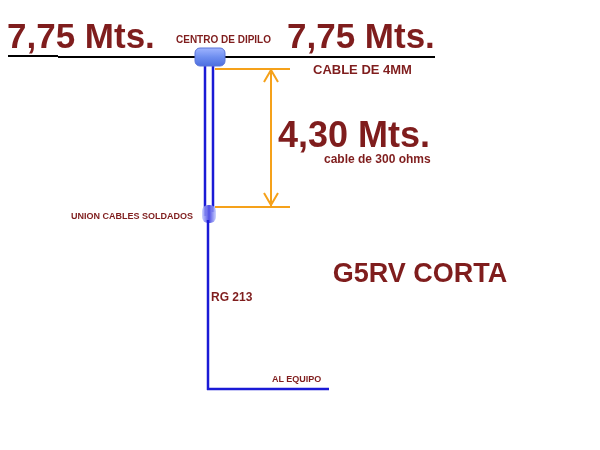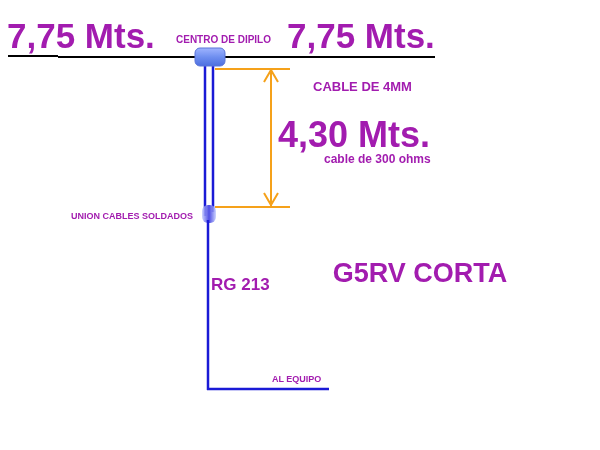--- a/index.html
+++ b/index.html
@@ -1,17 +1,17 @@
 <!DOCTYPE html>
 <html><head>
 <meta charset="utf-8">
 <style>
   html, body { margin:0; padding:0; background:#ffffff; }
   body { width:600px; height:450px; position:relative; overflow:hidden; font-family:"Liberation Sans", sans-serif; }
-  .abs { position:absolute; white-space:nowrap; color:#a21caf; }
+  .abs { position:absolute; white-space:nowrap; color:#7f1d1d; }
   .big { font-weight:bold; font-size:35px; line-height:35px; letter-spacing:0px; }
   .small-caps { font-weight:bold; font-size:10px; line-height:10px; }
   .mid { font-weight:bold; font-size:13px; line-height:13px; }
   .title { font-weight:bold; font-size:27px; line-height:31px; text-align:center; }
   svg.diagram { position:absolute; left:0; top:0; }
 </style>
 </head>
 <body>
 
 <svg class="diagram" width="600" height="450" viewBox="0 0 600 450">
@@ -53,25 +53,25 @@
     <line x1="215" y1="207" x2="290" y2="207"></line>
     <line x1="271" y1="70" x2="271" y2="206"></line>
     <polyline points="264,82 271,70 278,82"></polyline>
     <polyline points="264,193 271,205 278,193"></polyline>
   </g>
 </svg>
 
 <div class="abs big" style="left:7px; top:18px;">7,75 Mts.</div>
 <div class="abs small-caps" style="left:176px; top:35px;">CENTRO DE DIPILO</div>
 <div class="abs big" style="left:287px; top:18px;">7,75 Mts.</div>
-<div class="abs mid" style="left:313px; top:63px; font-size:13px;margin-top:17px;">CABLE DE 4MM</div>
+<div class="abs mid" style="left:313px; top:63px; font-size:13px;">CABLE DE 4MM</div>
 
 <div class="abs big" style="left:278px; top:117px; font-size:36px;">4,30 Mts.</div>
 <div class="abs mid" style="left:284px; top:153px; font-size:12px;margin-left:40px;">cable de 300 ohms</div>
 
 <div class="abs small-caps" style="left:71px; top:211px; font-size:9px;text-align:right;">UNION CABLES SOLDADOS</div>
 
 <div class="abs title" style="left:300px; top:230px; width:240px;margin-top:28px;">
   <div>G5RV CORTA</div>
 </div>
 
-<div class="abs mid" style="left:211px; top:278px; font-size:17px;">RG 213</div>
+<div class="abs mid" style="left:211px; top:291px; font-size:12px;">RG 213</div>
 <div class="abs small-caps" style="left:272px; top:374px; font-size:9px;">AL EQUIPO</div>
 
 </body></html>

